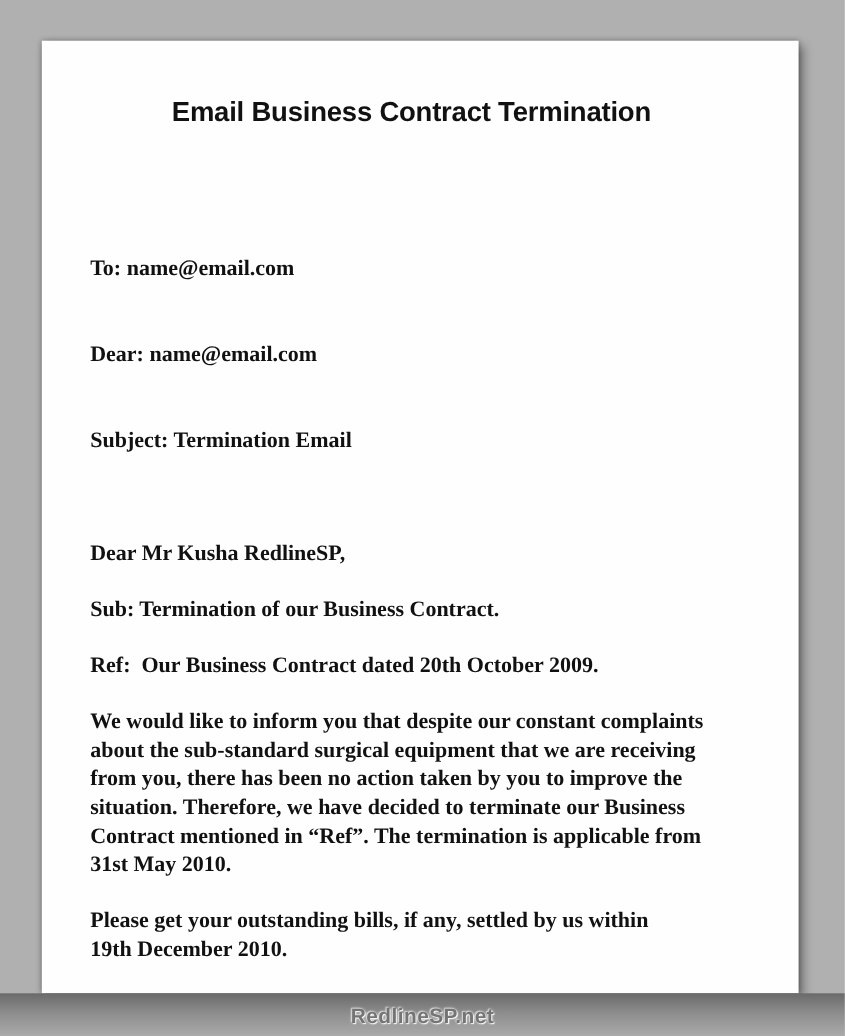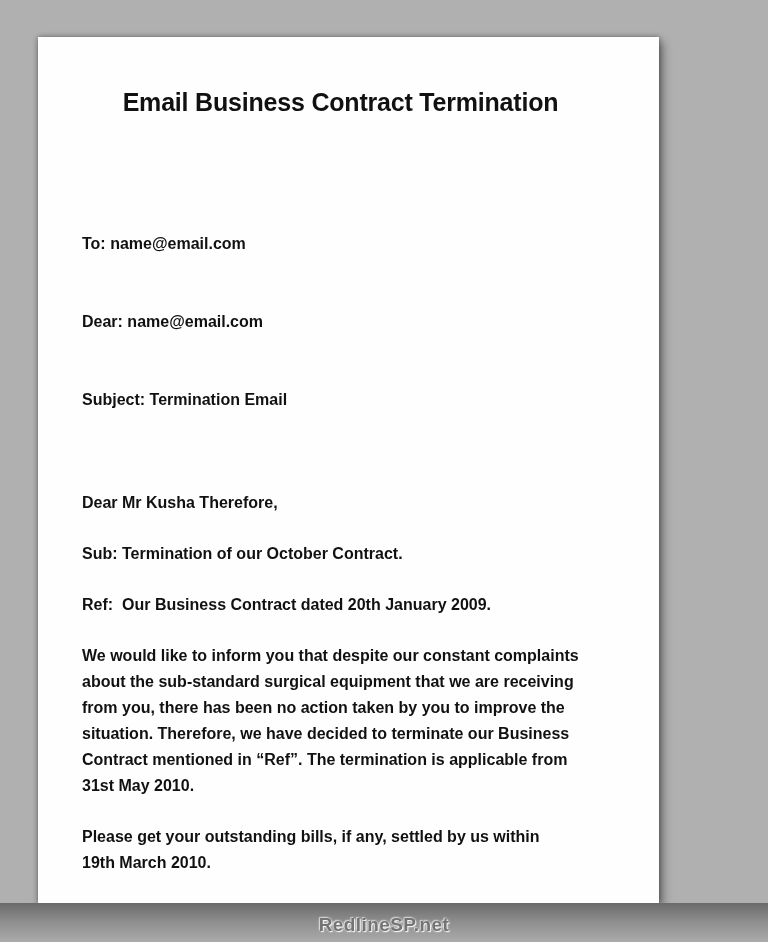--- a/index.html
+++ b/index.html
@@ -11,44 +11,45 @@
     height: 942px;
     position: relative;
     background: #b0b0b0;
     overflow: hidden;
     font-family: "Liberation Sans", sans-serif;
   }
   .page {
     position: absolute;
     left: 38px;
     top: 37px;
-    width: 621px;
+    width: 688px;
     height: 866px;
     box-sizing: border-box;
     background: #fefefe;
     box-shadow: 0 0 5px rgba(0,0,0,0.40), 4px 5px 9px rgba(0,0,0,0.38);
     padding: 50px 40px 0 44px;
     color: #111111;
     font-weight: bold;
   }
   .letter-title {
     font-size: 25px;
     line-height: 30px;
     font-weight: bold;
     text-align: center;
     margin: 0 20px 62px 0;
     letter-spacing: -0.2px;
     white-space: pre;
   }
   .block {
-    font-size: 16px;
+    font-size: 20px;
     line-height: 26px;
     font-weight: bold;
     margin: 0 0 25px 0;
     white-space: pre;
+    font-family: Liberation Serif, serif;
   }
   .block div { white-space: pre; }
   .footer-strip {
     position: absolute;
     left: 0;
     top: 903px;
     width: 768px;
     height: 40px;
     background: linear-gradient(to bottom, #6a6a6a 0%, #8d8d8d 45%, #acacac 100%);
     text-align: center;
@@ -72,35 +73,35 @@
 
 <div class="page">
   <h1 class="letter-title">Email Business Contract Termination</h1>
 
   <div class="block">
     <div>To: name@email.com</div>
     <div>Dear: name@email.com</div>
     <div>Subject: Termination Email</div>
   </div>
 
-  <p class="block">Dear Mr Kusha Therefore,</p>
+  <p class="block">Dear Mr Kusha RedlineSP,</p>
 
-  <p class="block">Sub: Termination of our October Contract.</p>
+  <p class="block">Sub: Termination of our Business Contract.</p>
 
-  <p class="block">Ref:  Our Business Contract dated 20th January 2009.</p>
+  <p class="block">Ref:  Our Business Contract dated 20th October 2009.</p>
 
   <p class="block">We would like to inform you that despite our constant complaints
 about the sub-standard surgical equipment that we are receiving
 from you, there has been no action taken by you to improve the
 situation. Therefore, we have decided to terminate our Business
 Contract mentioned in “Ref”. The termination is applicable from
 31st May 2010.</p>
 
   <p class="block">Please get your outstanding bills, if any, settled by us within
-19th March 2010.</p>
+19th December 2010.</p>
 
   <p class="block">Thanking you.</p>
 
 </div>
 
 <div class="footer-strip">
   <span class="watermark">RedlineSP.net</span>
 </div>
 
 </body></html>

